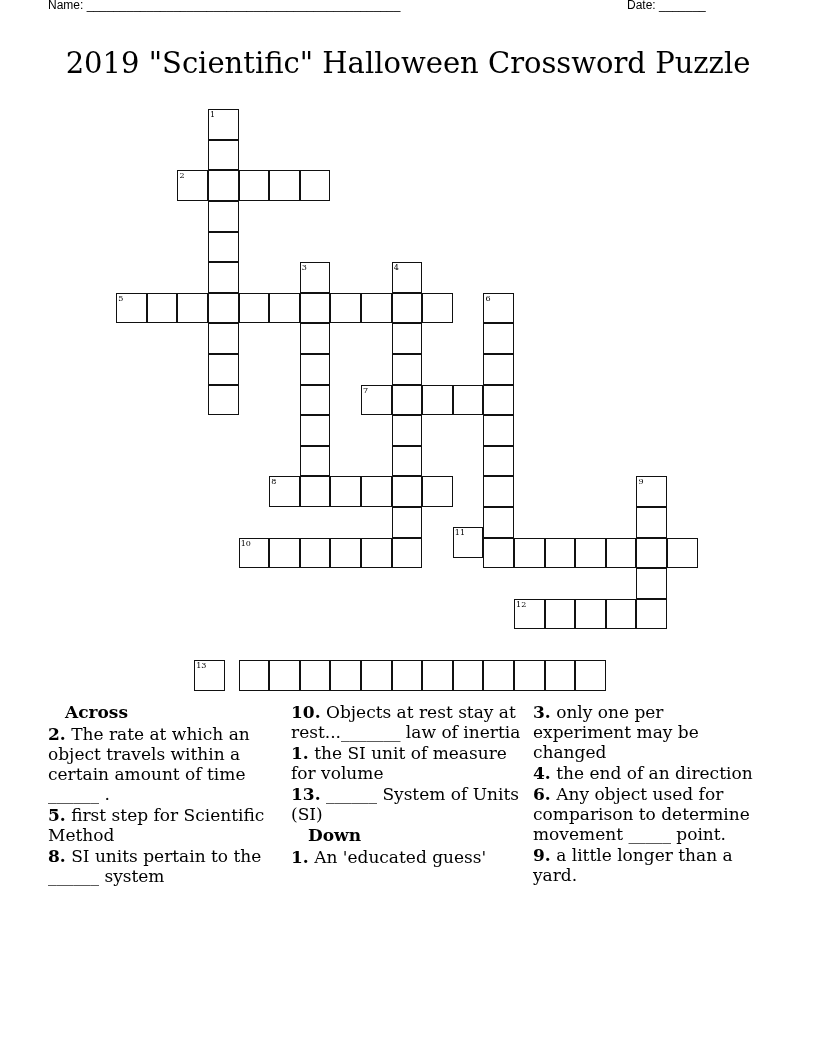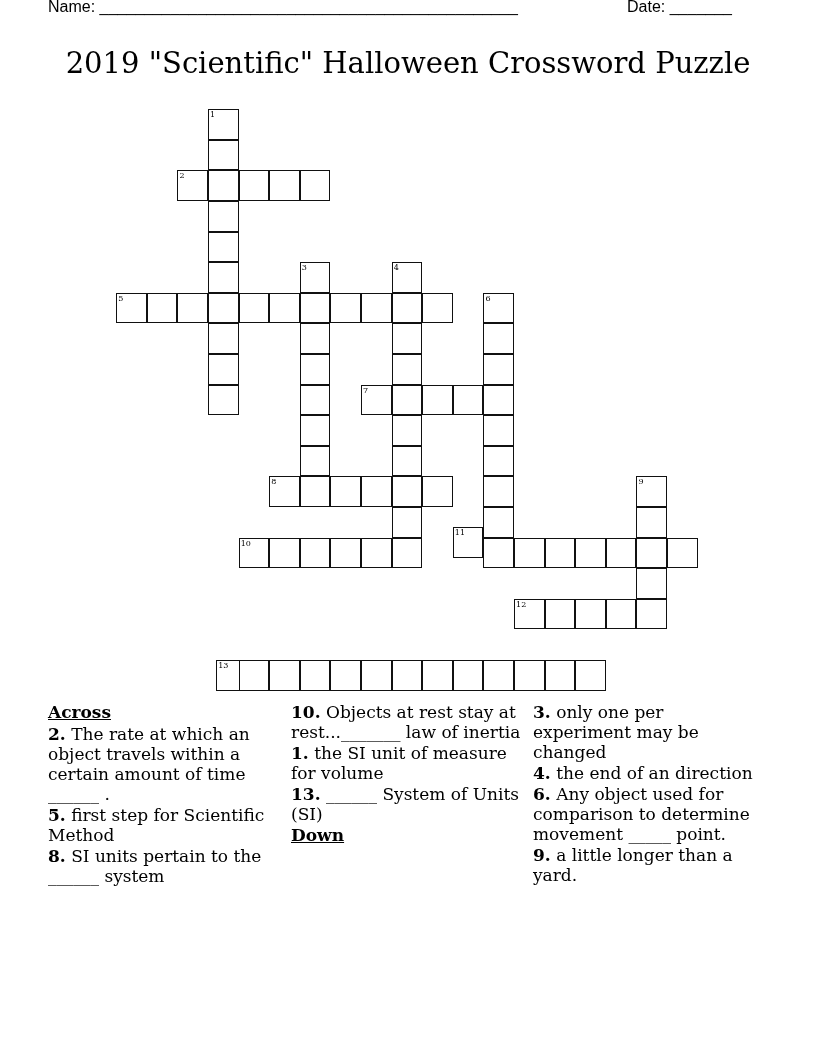--- a/index.html
+++ b/index.html
@@ -1,29 +1,29 @@
 <!DOCTYPE html>
 <html><head>
 <meta charset="utf-8">
 <style>
   html, body { margin: 0; padding: 0; background: #ffffff; }
   body { width: 816px; height: 1056px; position: relative; overflow: hidden; color: #000; }
-  .header-row { position: absolute; top: 0; left: 48px; width: 700px; height: 20px; font-family: "Liberation Sans", sans-serif; font-size: 16px; }
+  .header-row { position: absolute; top: 0; left: 48px; width: 700px; height: 20px; font-family: "Liberation Sans", sans-serif; font-size: 12px; }
   .name-label { position: absolute; left: 0; top: -2px; }
   .date-label { position: absolute; left: 579px; top: -2px; }
   .title { position: absolute; top: 46px; left: 0; width: 816px; text-align: center; font-family: "DejaVu Serif", serif; font-size: 29px; }
   .grid { position: absolute; left: 0; top: 0; width: 816px; height: 700px; }
   .cell { position: absolute; width: 30.6px; height: 30.6px; box-sizing: border-box; border: 1.5px solid #111; background: #fff; margin-left: -0.75px; margin-top: -0.75px; }
   .cell .num { position: absolute; left: 1px; top: 1px; font-family: "DejaVu Serif", serif; font-size: 8px; line-height: 8px; }
   .clues { position: absolute; top: 702px; left: 48px; width: 730px; font-family: "DejaVu Serif", serif; font-size: 17px; line-height: 20px; }
   .col { position: absolute; top: 0; width: 232px; }
   .col1 { left: 0; }
   .col2 { left: 243px; }
   .col3 { left: 485px; }
-  .heading { font-weight: bold; text-decoration: underline; margin-bottom: 2px; }
+  .heading { font-weight: bold; margin-bottom: 2px; margin-left: 17px; }
   .clue { margin-bottom: 1px; }
   .clue b { font-weight: bold; }
 </style>
 </head>
 <body>
 
 <div class="header-row">
   <span class="name-label">Name: _______________________________________________</span>
   <span class="date-label">Date: _______</span>
 </div>
@@ -124,21 +124,21 @@
     <div class="cell" style="left: 545.4px; top: 538.4px;"></div>
     <div class="cell" style="left: 576px; top: 538.4px;"></div>
     <div class="cell" style="left: 606.6px; top: 538.4px;"></div>
     <div class="cell" style="left: 667.8px; top: 538.4px;"></div>
     <div class="cell" style="left: 514.8px; top: 599.6px;">
       <span class="num">12</span>
     </div>
     <div class="cell" style="left: 545.4px; top: 599.6px;"></div>
     <div class="cell" style="left: 576px; top: 599.6px;"></div>
     <div class="cell" style="left: 606.6px; top: 599.6px;"></div>
-    <div class="cell" style="left: 217px; top: 660.8px;">
+    <div class="cell" style="left: 195px; top: 660.8px;">
       <span class="num">13</span>
     </div>
     <div class="cell" style="left: 239.4px; top: 660.8px;"></div>
     <div class="cell" style="left: 270px; top: 660.8px;"></div>
     <div class="cell" style="left: 300.6px; top: 660.8px;"></div>
     <div class="cell" style="left: 331.2px; top: 660.8px;"></div>
     <div class="cell" style="left: 361.8px; top: 660.8px;"></div>
     <div class="cell" style="left: 392.4px; top: 660.8px;"></div>
     <div class="cell" style="left: 423px; top: 660.8px;"></div>
     <div class="cell" style="left: 453.6px; top: 660.8px;"></div>
@@ -153,20 +153,21 @@
     <div class="heading">Across</div>
     <div class="clue"><b>2.</b><span> The rate at which an object travels within a certain amount of time ______ .</span></div>
     <div class="clue"><b>5.</b><span> first step for Scientific Method</span></div>
     <div class="clue"><b>8.</b><span> SI units pertain to the ______ system</span></div>
   </div>
   <div class="col col2">
     <div class="clue"><b>10.</b><span> Objects at rest stay at rest..._______ law of inertia</span></div>
     <div class="clue"><b>1.</b><span> the SI unit of measure for volume</span></div>
     <div class="clue"><b>13.</b><span> ______ System of Units (SI)</span></div>
     <div class="heading">Down</div>
+    <div class="clue"><b>1.</b><span> An 'educated guess'</span></div>
   </div>
   <div class="col col3">
     <div class="clue"><b>3.</b><span> only one per experiment may be changed</span></div>
     <div class="clue"><b>4.</b><span> the end of an direction</span></div>
     <div class="clue"><b>6.</b><span> Any object used for comparison to determine movement _____ point.</span></div>
     <div class="clue"><b>9.</b><span> a little longer than a yard.</span></div>
   </div>
 </div>
 
 </body></html>

